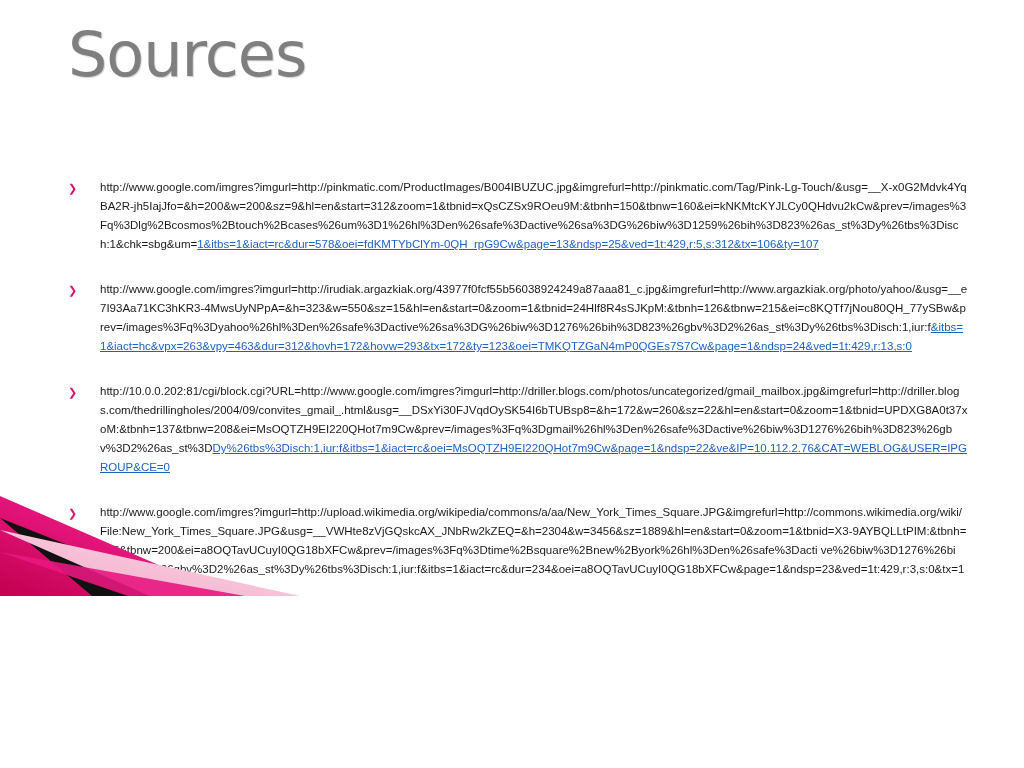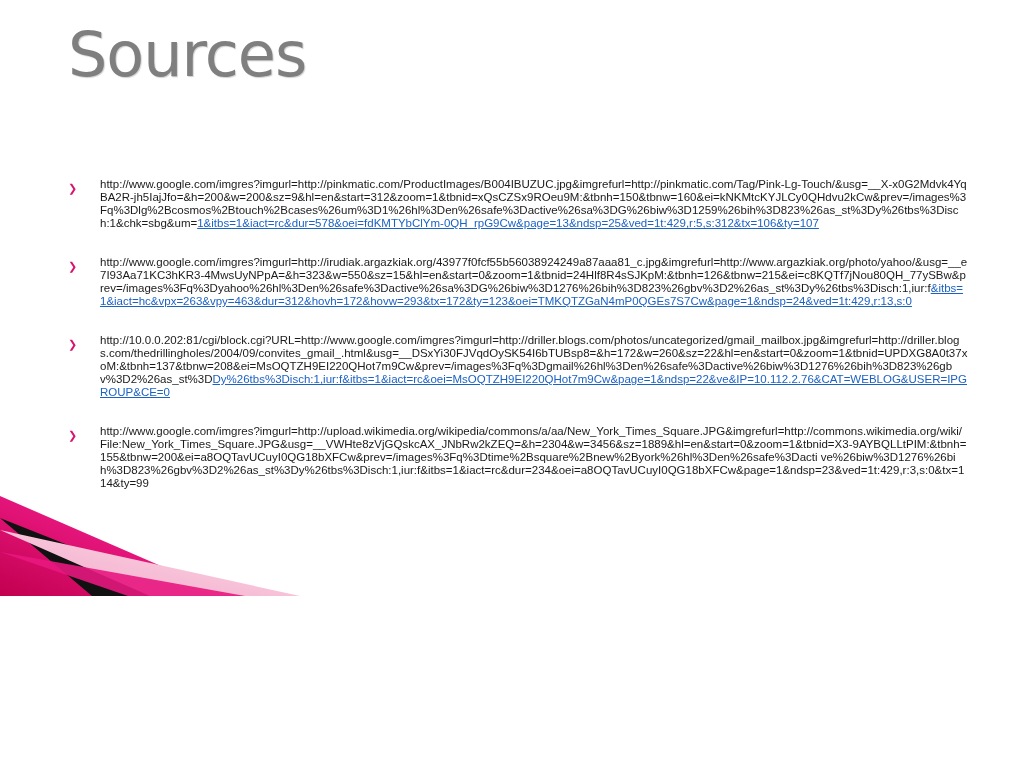--- a/index.html
+++ b/index.html
@@ -48,21 +48,21 @@
     flex: 0 0 auto;
     width: 32px;
     padding-top: 4px;
     color: #d8136e;
     font-size: 11px;
     line-height: 12px;
   }
   .bullet-text {
     flex: 1 1 auto;
     font-size: 11.5px;
-    line-height: 13px;
+    line-height: 19px;
     color: #1a1a1a;
     word-break: break-all;
     font-family: "Liberation Sans", sans-serif;
   }
   .bullet-text .lnk {
     color: #1b62c4;
     text-decoration: underline;
     word-break: break-all;
   }
   

